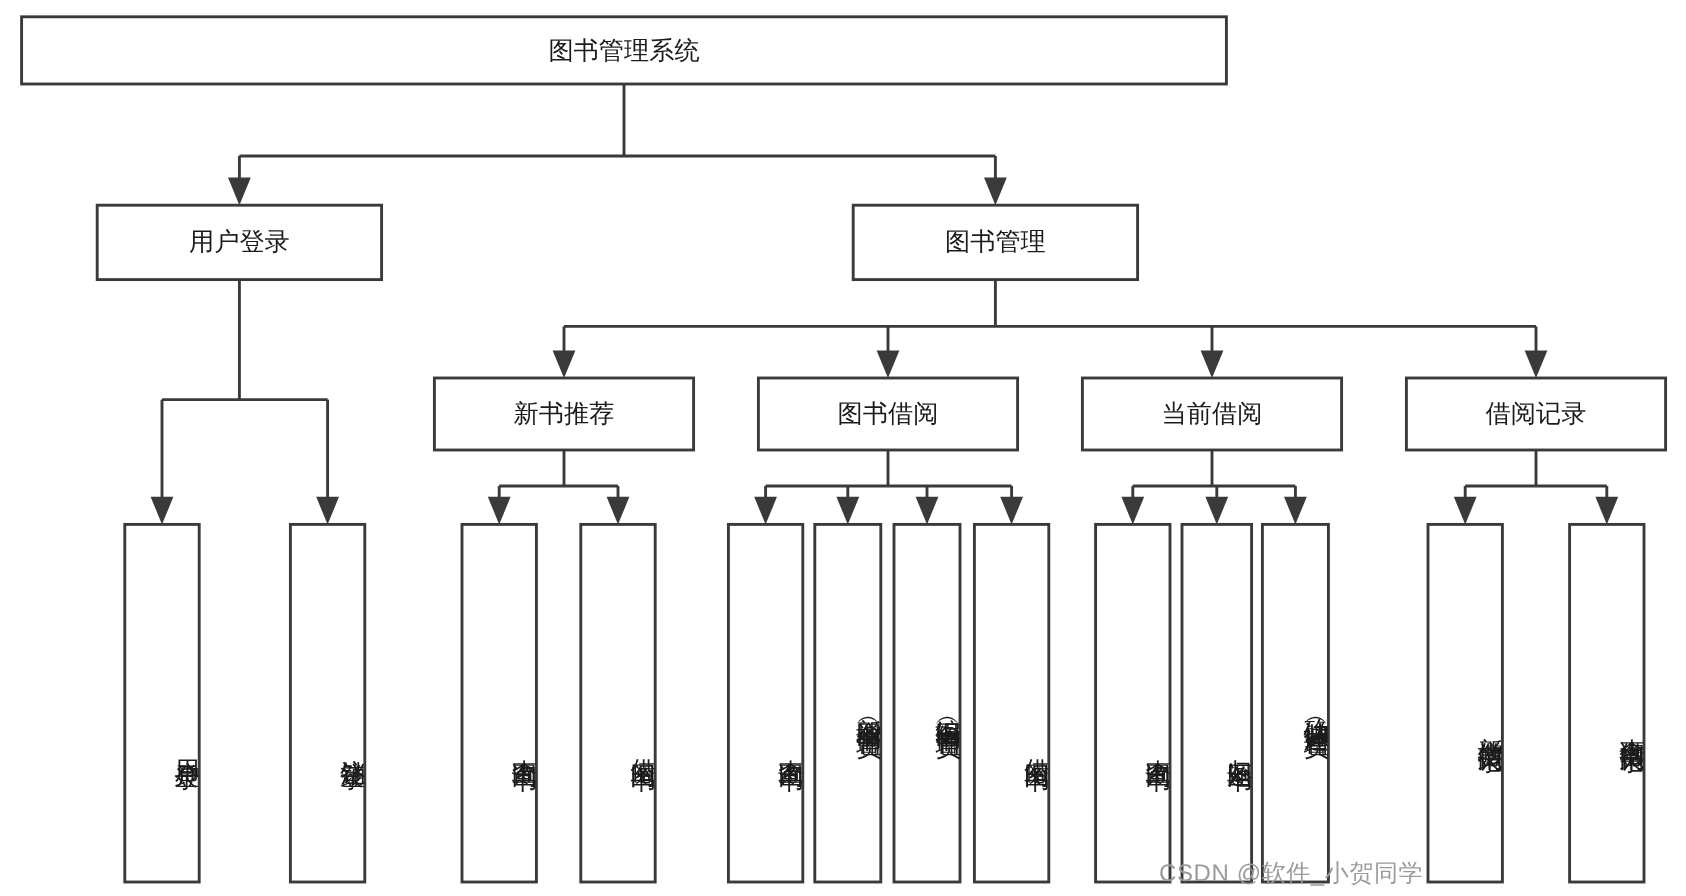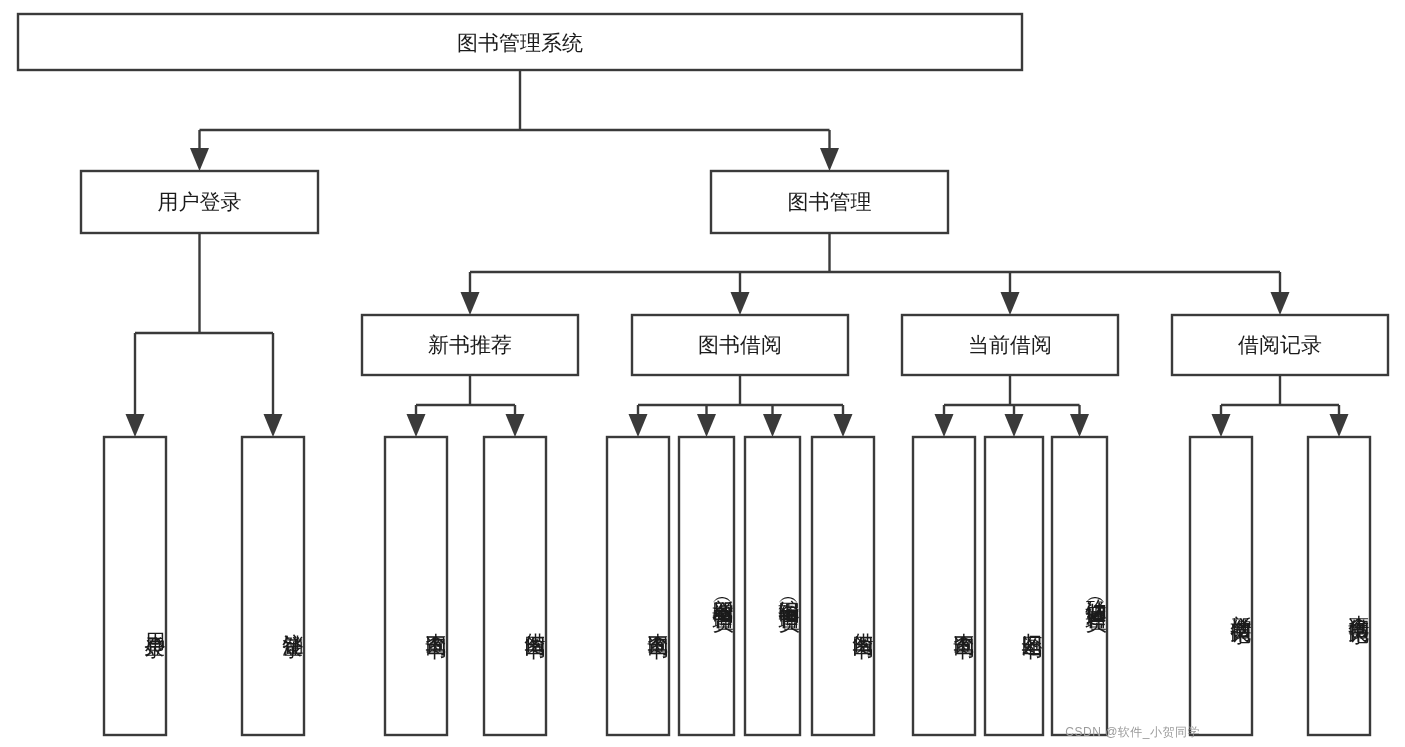--- a/index.html
+++ b/index.html
@@ -56,23 +56,23 @@
     text-orientation: upright;
     letter-spacing: 2px;
     font-size: 21px;
     line-height: 1;
     color: #1b1b1b;
     pointer-events: none;
     white-space: nowrap;
   }
   .watermark {
     position: absolute;
-    right: 8px;
+    right: 22px;
     bottom: 6px;
-    font-size: 12px;
+    font-size: 20px;
     color: #9b9b9b;
     letter-spacing: 0.5px;
     white-space: nowrap;
   }
 </style>
 </head>
 <body>
 
 <div id="diagram-root">
 

